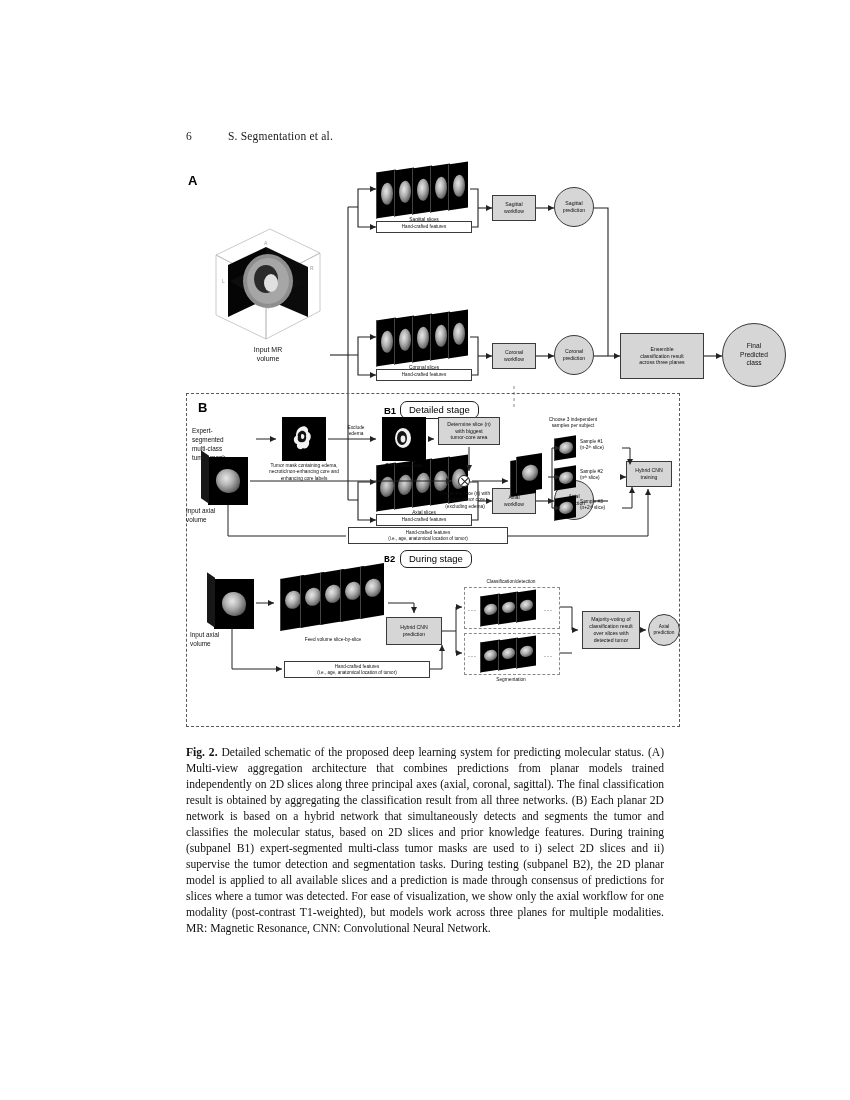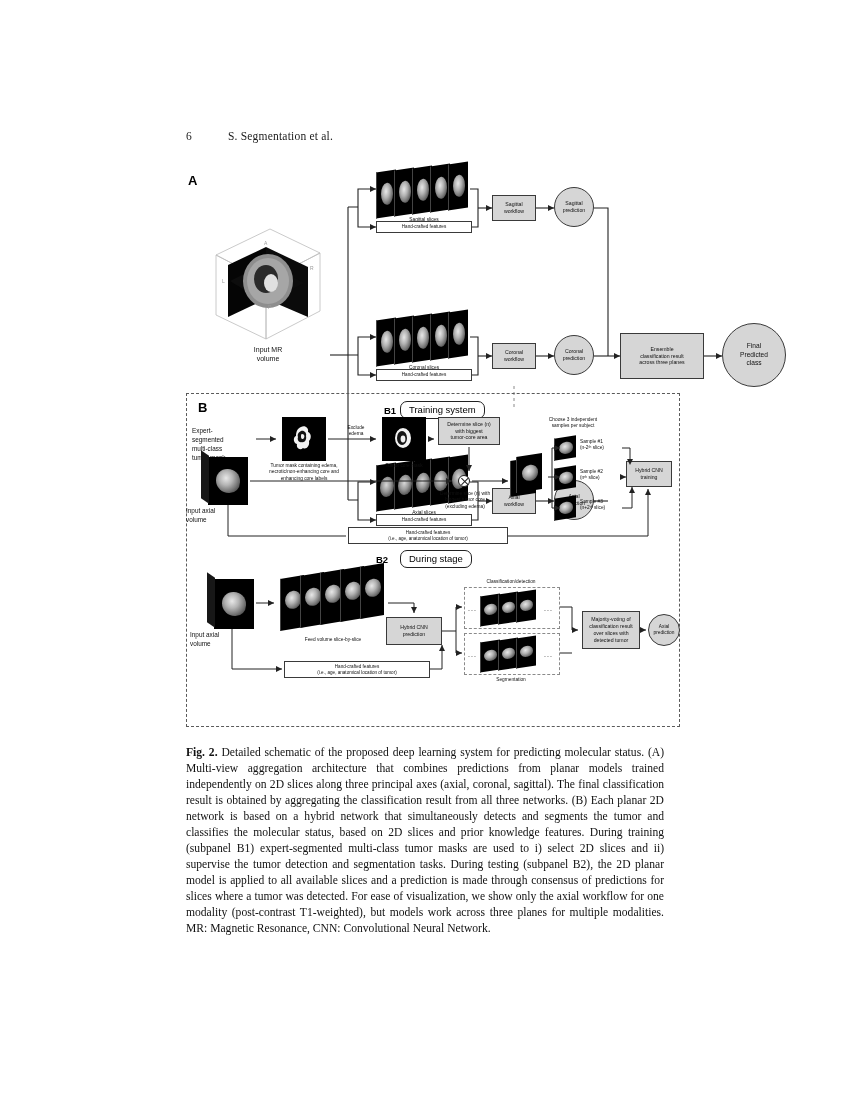--- a/index.html
+++ b/index.html
@@ -297,21 +297,21 @@
       <div class="circle" style="left:542px; top:168px; width:64px; height:64px; white-space:pre-line; font-size:6.6px;">Final
 Predicted
 class</div>
     </div>
 
     <div class="dashed-panel" style="left:6px; top:238px; width:494px; height:334px;"></div>
     <div>
       <div class="panel-letter" style="left:18px; top:245px;">B</div>
 
       <div class="sub-letter" style="left:204px; top:250px;">B1</div>
-      <div class="stage-pill" style="left:220px; top:246px;">Training system</div>
+      <div class="stage-pill" style="left:220px; top:246px;">Detailed stage</div>
 
       <div class="lbl-left" style="left:12px; top:272px; width:64px; font-size:6.4px;">Expert-
 segmented
 multi-class
 tumor mask</div>
 
       <div class="single-slice" style="left:102px; top:262px; width:44px; height:44px;">
         <svg width="44" height="44">
           <path d="M19,10 C23,8 27,11 26,15 C29,16 30,21 27,24 C28,29 24,33 21,31 C18,34 14,31 15,27 C11,26 11,20 14,19 C14,14 16,11 19,10 Z" fill="#f2f2f2"></path>
           <path d="M19,14 C22,13 25,16 24,19 C25,23 22,26 20,25 C17,26 15,23 16,20 C15,17 17,15 19,14 Z" fill="#111"></path>
@@ -421,21 +421,21 @@
           <polygon points="380,322 374,319 374,325"></polygon>
           <polygon points="380,353 374,350 374,356"></polygon>
           <polygon points="450,310 447,304 453,304"></polygon>
           <polygon points="446,322 440,319 440,325"></polygon>
           <polygon points="452,332 449,338 455,338"></polygon>
           <polygon points="468,334 465,340 471,340"></polygon>
         </g>
         <path d="M442,322 L446,322" stroke="#222" stroke-width="1" fill="none"></path>
       </svg>
 
-      <div class="sub-letter" style="left:196px; top:399px;">B2</div>
+      <div class="sub-letter" style="left:204px; top:399px;font-family:Liberation Mono, monospace;">B2</div>
       <div class="stage-pill" style="left:220px; top:395px;">During stage</div>
 
       <div class="slab" style="left:34px; top:424px; width:40px; height:50px;">
         <div class="side" style="left:-7px; top:-4px; width:8px; height:50px; transform:skewY(34deg);"></div>
         <div class="blob" style="left:8px; top:13px; width:24px; height:24px;"></div>
       </div>
       <div class="lbl-left" style="left:10px; top:476px; width:60px; font-size:6.4px;">Input axial
 volume</div>
 
       <div class="stack" style="left:100px; top:412px; width:106px; height:66px;">

